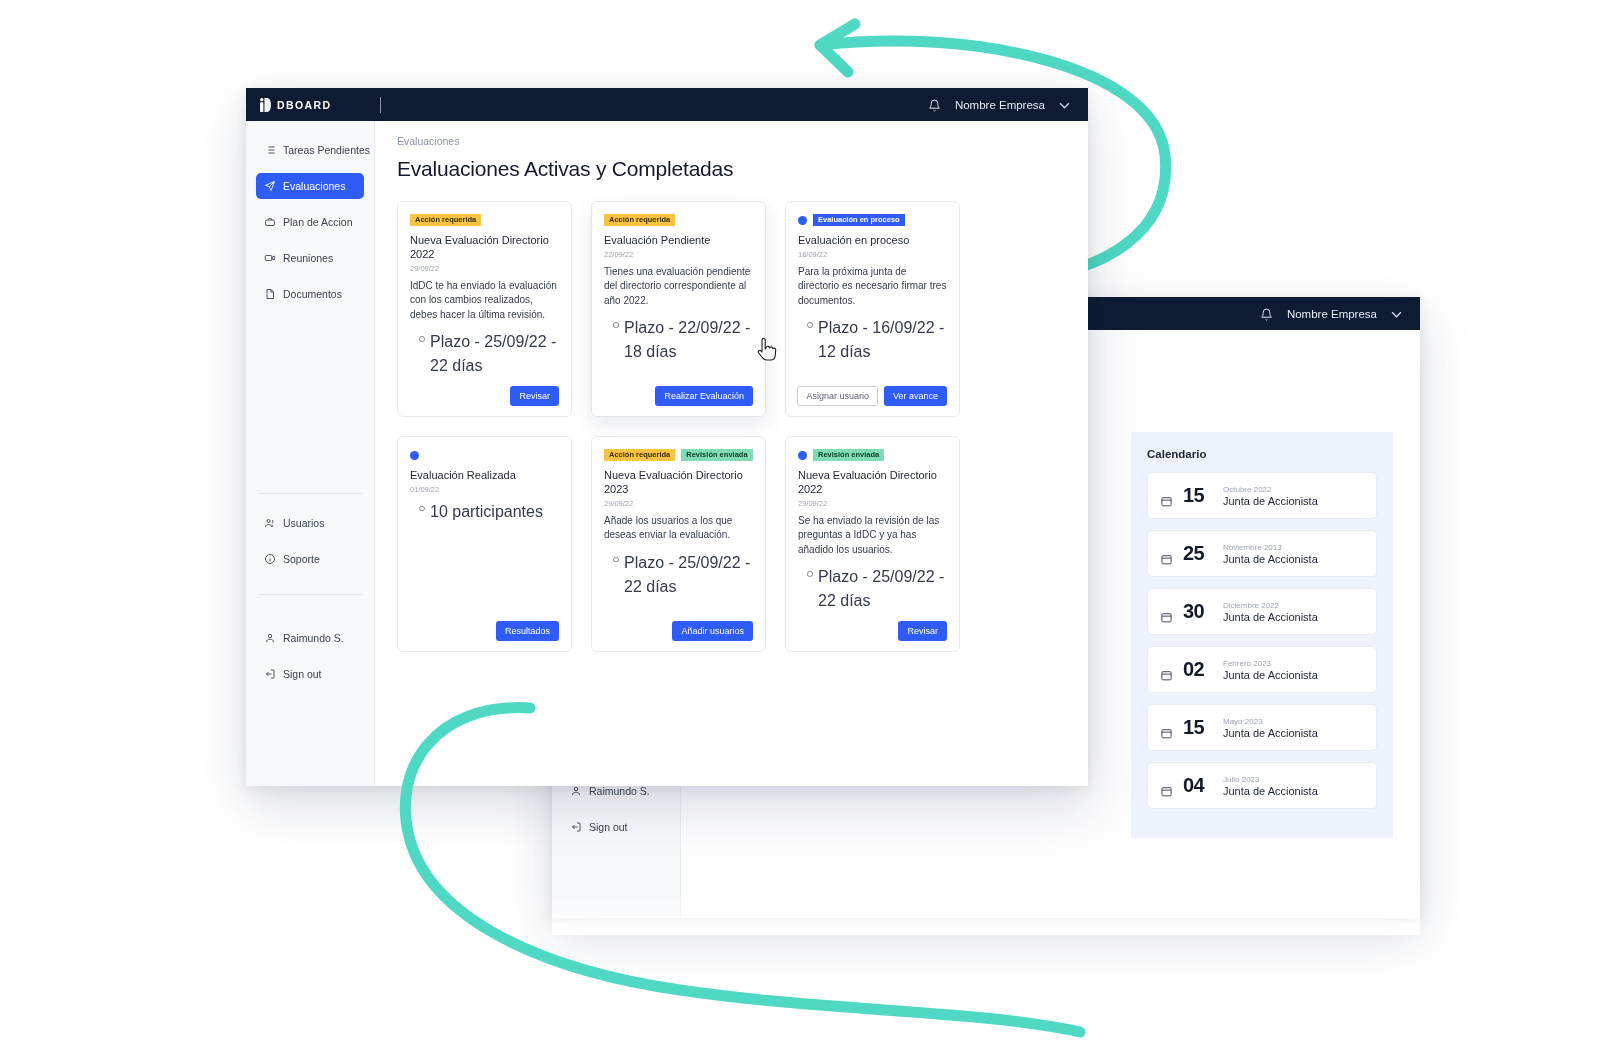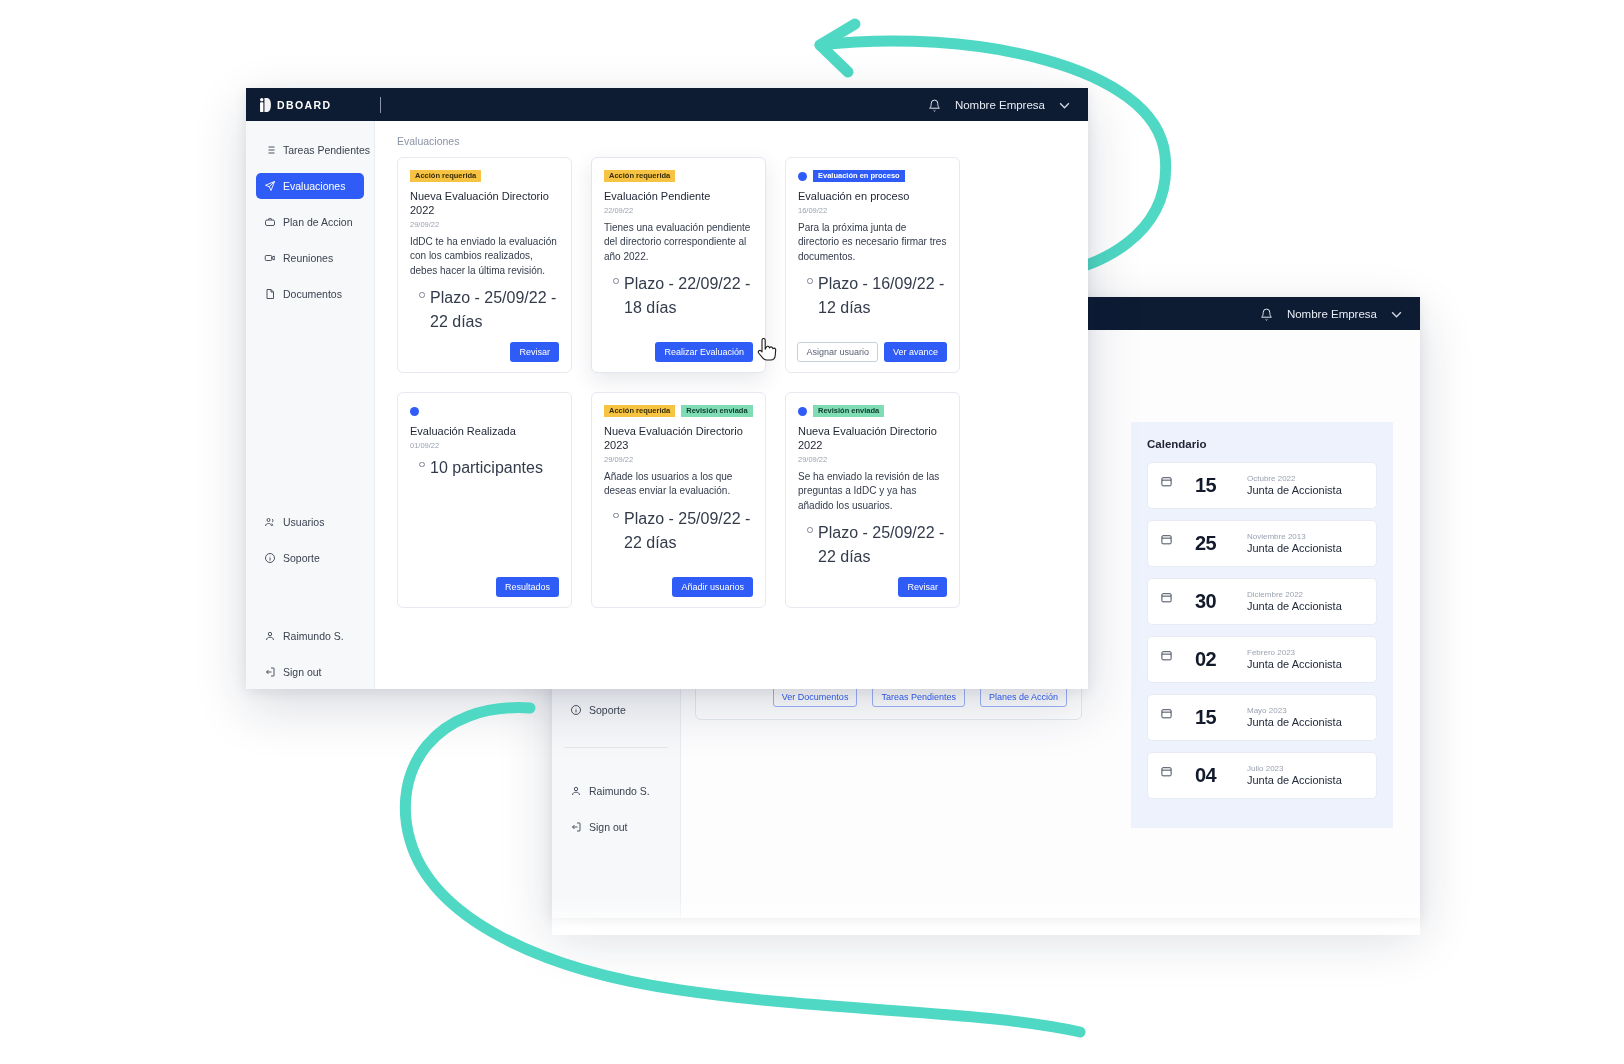--- a/index.html
+++ b/index.html
@@ -135,44 +135,44 @@
   .meet-list { list-style:none; padding-left:22px; margin-bottom:10px; }
   .meet-list li { font-size:10px; color:#333b4b; line-height:1.55; position:relative; }
   .meet-list li::before {
     content:""; position:absolute; left:-12px; top:6px;
     width:4px; height:4px; border-radius:50%; border:1px solid #7c8494;
   }
   .meet-actions { display:flex; gap:15px; justify-content:flex-end; }
 
   
   .cal-panel {
-    position:absolute; left: 450px; top: 92px; width: 262px;
+    position:absolute; left: 450px; top: 102px; width: 262px;
     background:#eef2fd; border-radius:1px; padding: 16px 16px 18px 16px;
   }
   .cal-title { font-size:11.5px; font-weight:700; color:#1d2433; margin-bottom:12px; }
   .cal-item {
     background:#fff; border:1px solid #e8ebf2; border-radius:5px;
     padding: 11px 12px; margin-bottom:11px;
-    display:flex; align-items:flex-start; gap:22px;
+    display:flex; align-items:flex-end; gap:10px;
   }
   .cal-ico { width:13px; height:13px; flex:0 0 13px; color:#3f4757; }
   .cal-day { font-size:20px; font-weight:700; color:#121a2b; letter-spacing:-0.5px; min-width:30px; }
   .cal-meta { display:flex; flex-direction:column; gap:1px; }
   .cal-month { font-size:8px; color:#9aa2b1; }
   .cal-label { font-size:11px; color:#222a3a; }
 
   
   #rear-fade {
     position:absolute; left:552px; top:895px; width:868px; height:40px;
     background: linear-gradient(to bottom, rgba(255,255,255,0) 0%, #ffffff 85%);
     pointer-events:none;
   }
 
   
-  #front-window { left: 246px; top: 88px; width: 842px; height: 601px; }
+  #front-window { left: 246px; top: 88px; width: 842px; height: 698px; }
 </style>
 </head>
 <body>
 
 <div id="stage">
 
   <svg id="arrow-top" class="arrow-svg" width="420" height="300" viewBox="0 0 420 300">
     <path d="M60 35 C 210 18, 395 55, 405 145 C 414 228, 330 258, 300 262" stroke="#4fd8c4" stroke-width="11" fill="none" stroke-linecap="round"></path>
     <path d="M60 35 L 95 14 M60 35 L 88 62" stroke="#4fd8c4" stroke-width="11" fill="none" stroke-linecap="round"></path>
   </svg>
@@ -481,20 +481,21 @@
             <path d="M14 4h5a1 1 0 011 1v14a1 1 0 01-1 1h-5"></path>
             <path d="M9 8l-4 4 4 4M5 12h10"></path>
           </svg>
         </span>
         <span>Sign out</span>
       </div>
     </div>
 
     <div class="main">
       <div class="breadcrumb">Evaluaciones</div>
+      <h1 class="page-title">Evaluaciones Activas y Completadas</h1>
       <div class="card-grid" id="card-grid">
           <div class="card">
             <div class="badge-row">
               <span class="badge warn">Acción requerida</span>
             </div>
             <div class="card-title">Nueva Evaluación Directorio 2022</div>
             <div class="card-date">29/09/22</div>
             <div class="card-body">IdDC te ha enviado la evaluación con los cambios realizados, debes hacer la última revisión.</div>
             <ul class="card-list">
               <li>Plazo - 25/09/22 - 22 días</li>

